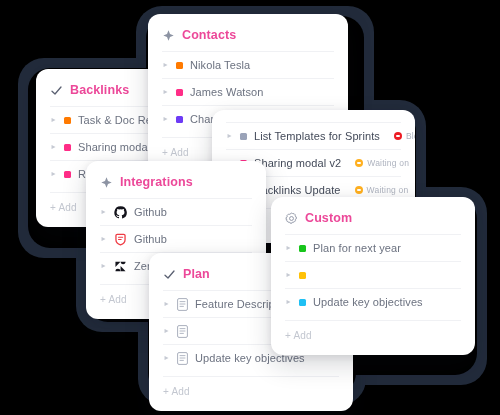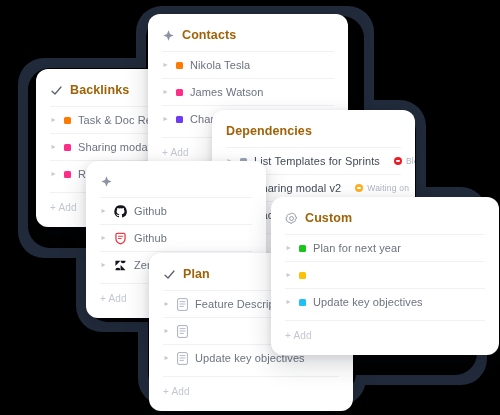--- a/index.html
+++ b/index.html
@@ -31,21 +31,21 @@
     border-radius: 12px;
     box-shadow: 0 10px 26px rgba(16,24,40,.16), 0 2px 8px rgba(16,24,40,.10);
     padding: 12px 14px 10px 14px;
     overflow: hidden;
   }
   .card-head {
     display: flex; align-items: center; gap: 7px;
     padding: 2px 0 9px 0;
   }
   .card-title {
-    font-size: 12.5px; font-weight: 700; color: #a16207;
+    font-size: 12.5px; font-weight: 700; color: #ec4899;
     letter-spacing: .1px; white-space: nowrap;
   }
   .hicon { width: 13px; height: 13px; flex: 0 0 13px; color: #7b8394; display:block; }
   .hicon svg { display:block; width:13px; height:13px; }
 
   .row {
     display: flex; align-items: center; gap: 7px;
     height: 27px;
     border-top: 1px solid #f0f1f4;
     white-space: nowrap;
@@ -78,21 +78,21 @@
     padding-top: 9px; margin-top: 0;
     font-size: 10px; color: #c3c7d0; letter-spacing: .2px;
   }
   .addwrap { height: 30px; display:flex; align-items:center; }
 
   
   #card-backlinks    { left: 36px;  top: 69px;  width: 178px; z-index: 3; }
   #card-contacts     { left: 148px; top: 14px;  width: 200px; z-index: 4; }
   #card-dependencies { left: 212px; top: 110px; width: 203px; z-index: 5; }
   #card-integrations { left: 86px;  top: 161px; width: 180px; z-index: 6; }
-  #card-custom       { left: 271px; top: 197px; width: 228px; z-index: 8; }
+  #card-custom       { left: 271px; top: 197px; width: 204px; z-index: 8; }
   #card-docs         { left: 149px; top: 253px; width: 204px; z-index: 7; }
 </style>
 </head>
 <body>
 
 <div id="stage">
 
   <div class="outline-layer">
     <div class="ob" style="left:136px;  top:6px;   width:238px; height:200px;"></div>
     <div class="ob" style="left:18px;   top:58px;  width:210px; height:200px;"></div>
@@ -161,23 +161,20 @@
       <span class="caret">▸</span>
       <span class="sq" style="background:#6d3bf5"></span>
       <span class="rtext">Charles Darwin</span>
     </div>
     <div class="addwrap">
         <div class="add" style="width:100%">+ Add</div>
       </div>
   </div>
 
   <div class="card" id="card-dependencies">
-    <div class="card-head">
-      <span class="card-title">Dependencies</span>
-    </div>
     <div class="row">
       <span class="caret">▸</span>
       <span class="sq" style="background:#9aa3b8"></span>
       <span class="rtext dk">List Templates for Sprints</span>
       <span class="badge">
         <span class="dot" style="background:#ed1c24">
             <i></i>
           </span>
         <span class="btext">Blocking</span>
       </span>
@@ -209,20 +206,21 @@
       </div>
   </div>
 
   <div class="card" id="card-integrations">
     <div class="card-head">
       <span class="hicon">
         <svg viewBox="0 0 13 13">
             <path d="M6.5 1.3 L8 5 L11.7 6.5 L8 8 L6.5 11.7 L5 8 L1.3 6.5 L5 5 Z" fill="#8c93a3"></path>
           </svg>
       </span>
+      <span class="card-title">Integrations</span>
     </div>
     <div class="row">
       <span class="caret">▸</span>
       <span class="logo">
         <svg viewBox="0 0 16 16" width="13" height="13">
             <path fill="#14141c" d="M8 .4a7.6 7.6 0 0 0-2.4 14.8c.38.07.52-.16.52-.36v-1.3c-2.1.46-2.55-1-2.55-1-.35-.88-.85-1.12-.85-1.12-.7-.47.05-.46.05-.46.77.06 1.17.79 1.17.79.68 1.17 1.8.83 2.24.64.07-.5.27-.84.49-1.03-1.68-.19-3.44-.84-3.44-3.73 0-.83.29-1.5.78-2.03-.08-.2-.34-.97.07-2.01 0 0 .63-.2 2.08.78a7.2 7.2 0 0 1 3.79 0c1.44-.98 2.07-.78 2.07-.78.41 1.04.15 1.81.08 2.01.48.53.77 1.2.77 2.03 0 2.9-1.77 3.54-3.45 3.72.27.24.51.7.51 1.42v2.11c0 .2.14.44.53.36A7.6 7.6 0 0 0 8 .4z"></path>
           </svg>
       </span>
       <span class="rtext">Github</span>
     </div>

